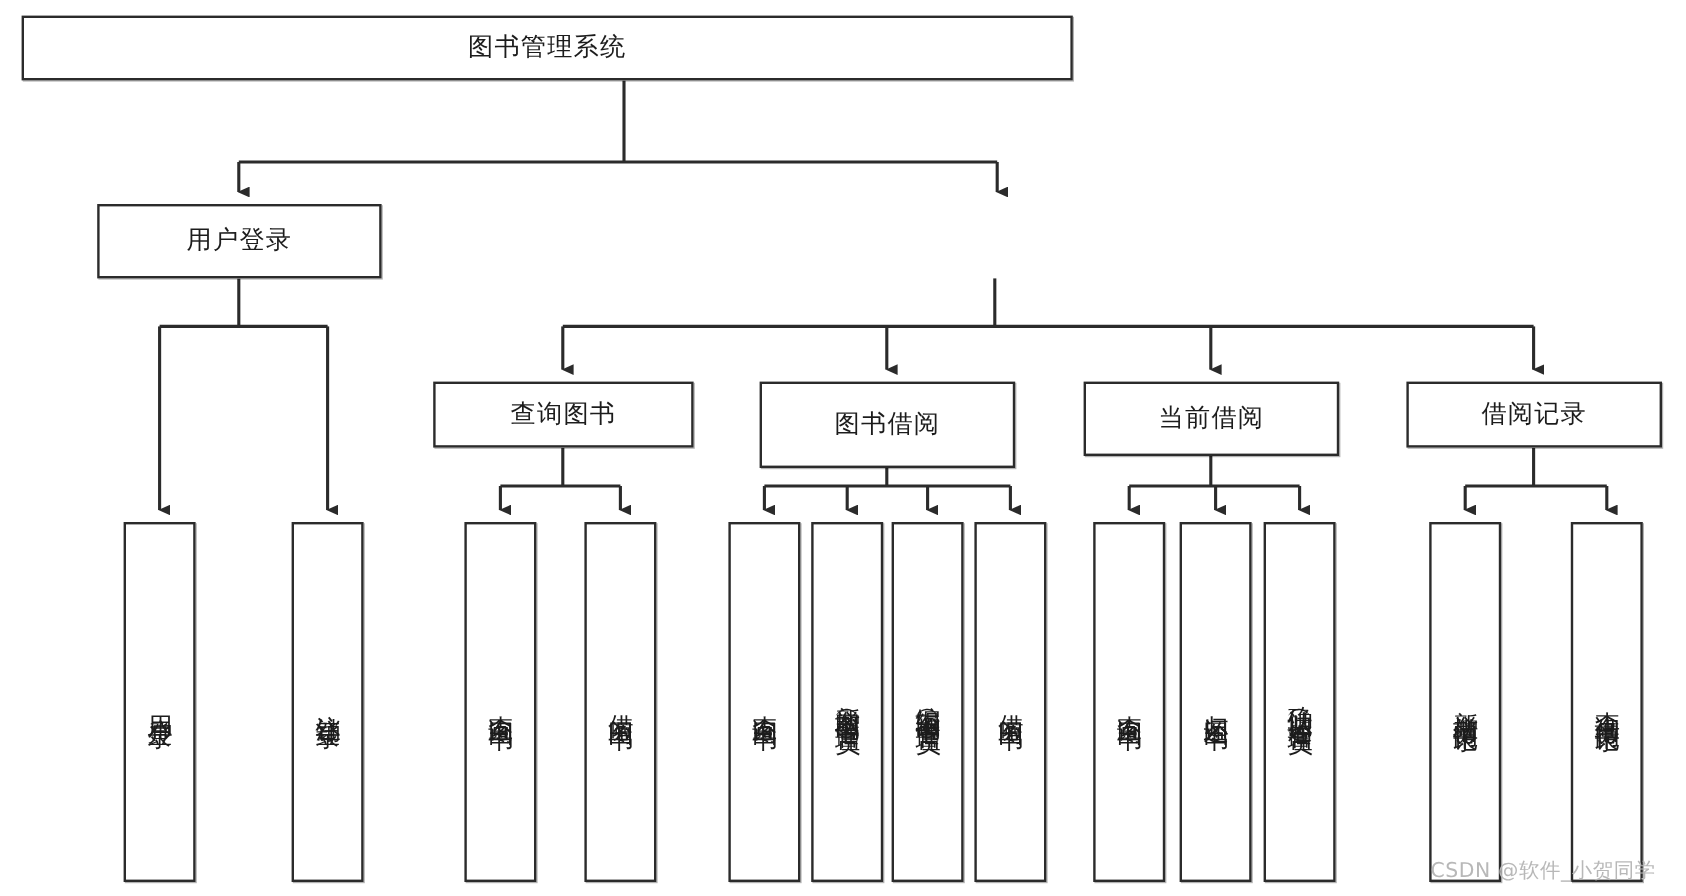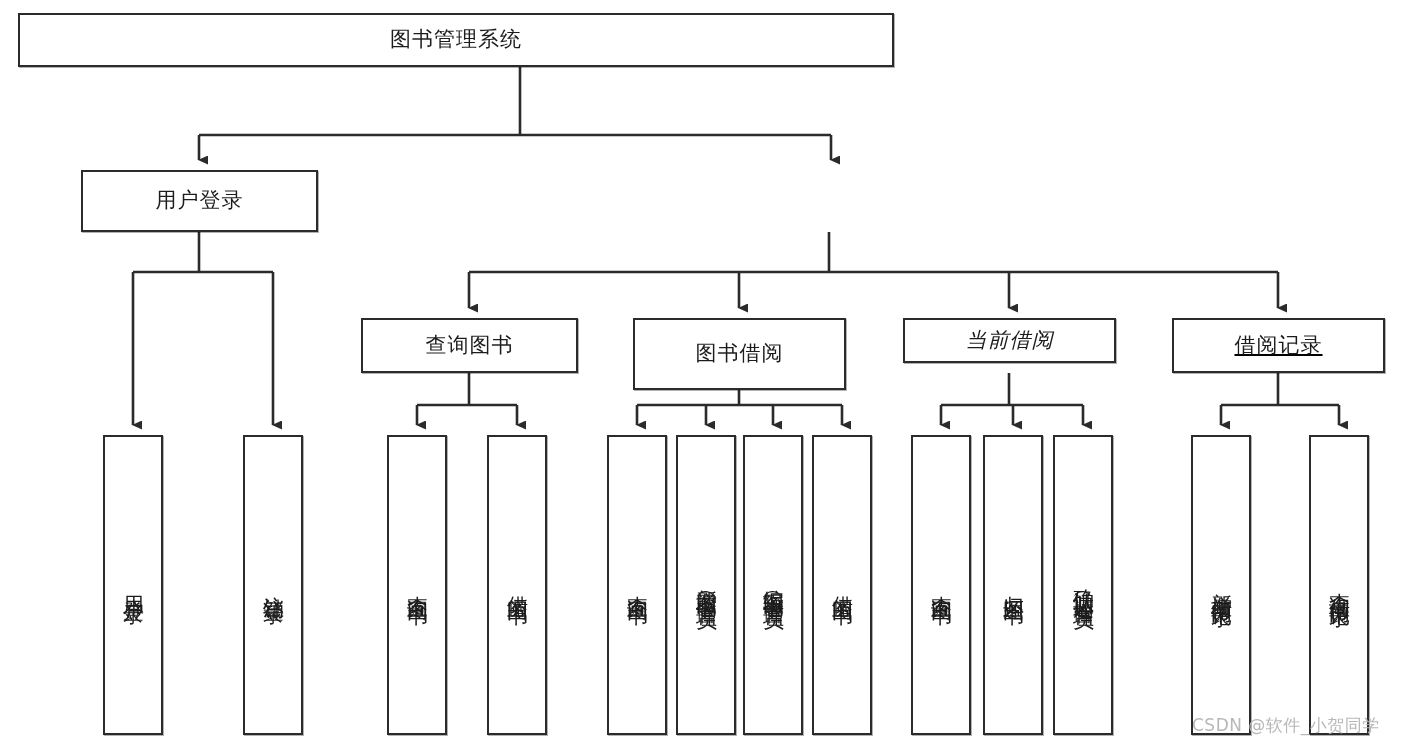--- a/index.html
+++ b/index.html
@@ -126,24 +126,24 @@
   <div class="node-box" style="left:81px; top:170px; width:237px; height:62px;">
     <span class="node-label-h">用户登录</span>
   </div>
 
   <div class="node-box" style="left:361px; top:318px; width:217px; height:55px;">
     <span class="node-label-h">查询图书</span>
   </div>
   <div class="node-box" style="left:633px; top:318px; width:213px; height:72px;">
     <span class="node-label-h">图书借阅</span>
   </div>
-  <div class="node-box" style="left:903px; top:318px; width:213px; height:45px;font-style:italic;">
+  <div class="node-box" style="left:903px; top:318px; width:213px; height:62px;">
     <span class="node-label-h">当前借阅</span>
   </div>
-  <div class="node-box" style="left:1172px; top:318px; width:213px; height:55px;text-decoration:underline;">
+  <div class="node-box" style="left:1172px; top:318px; width:213px; height:55px;">
     <span class="node-label-h">借阅记录</span>
   </div>
 
   <div class="node-box vertical" style="left:103px; top:435px; width:60px; height:300px;">
     <span class="node-label-v">用户登录</span>
   </div>
   <div class="node-box vertical" style="left:243px; top:435px; width:60px; height:300px;">
     <span class="node-label-v">注销登录</span>
   </div>
 

